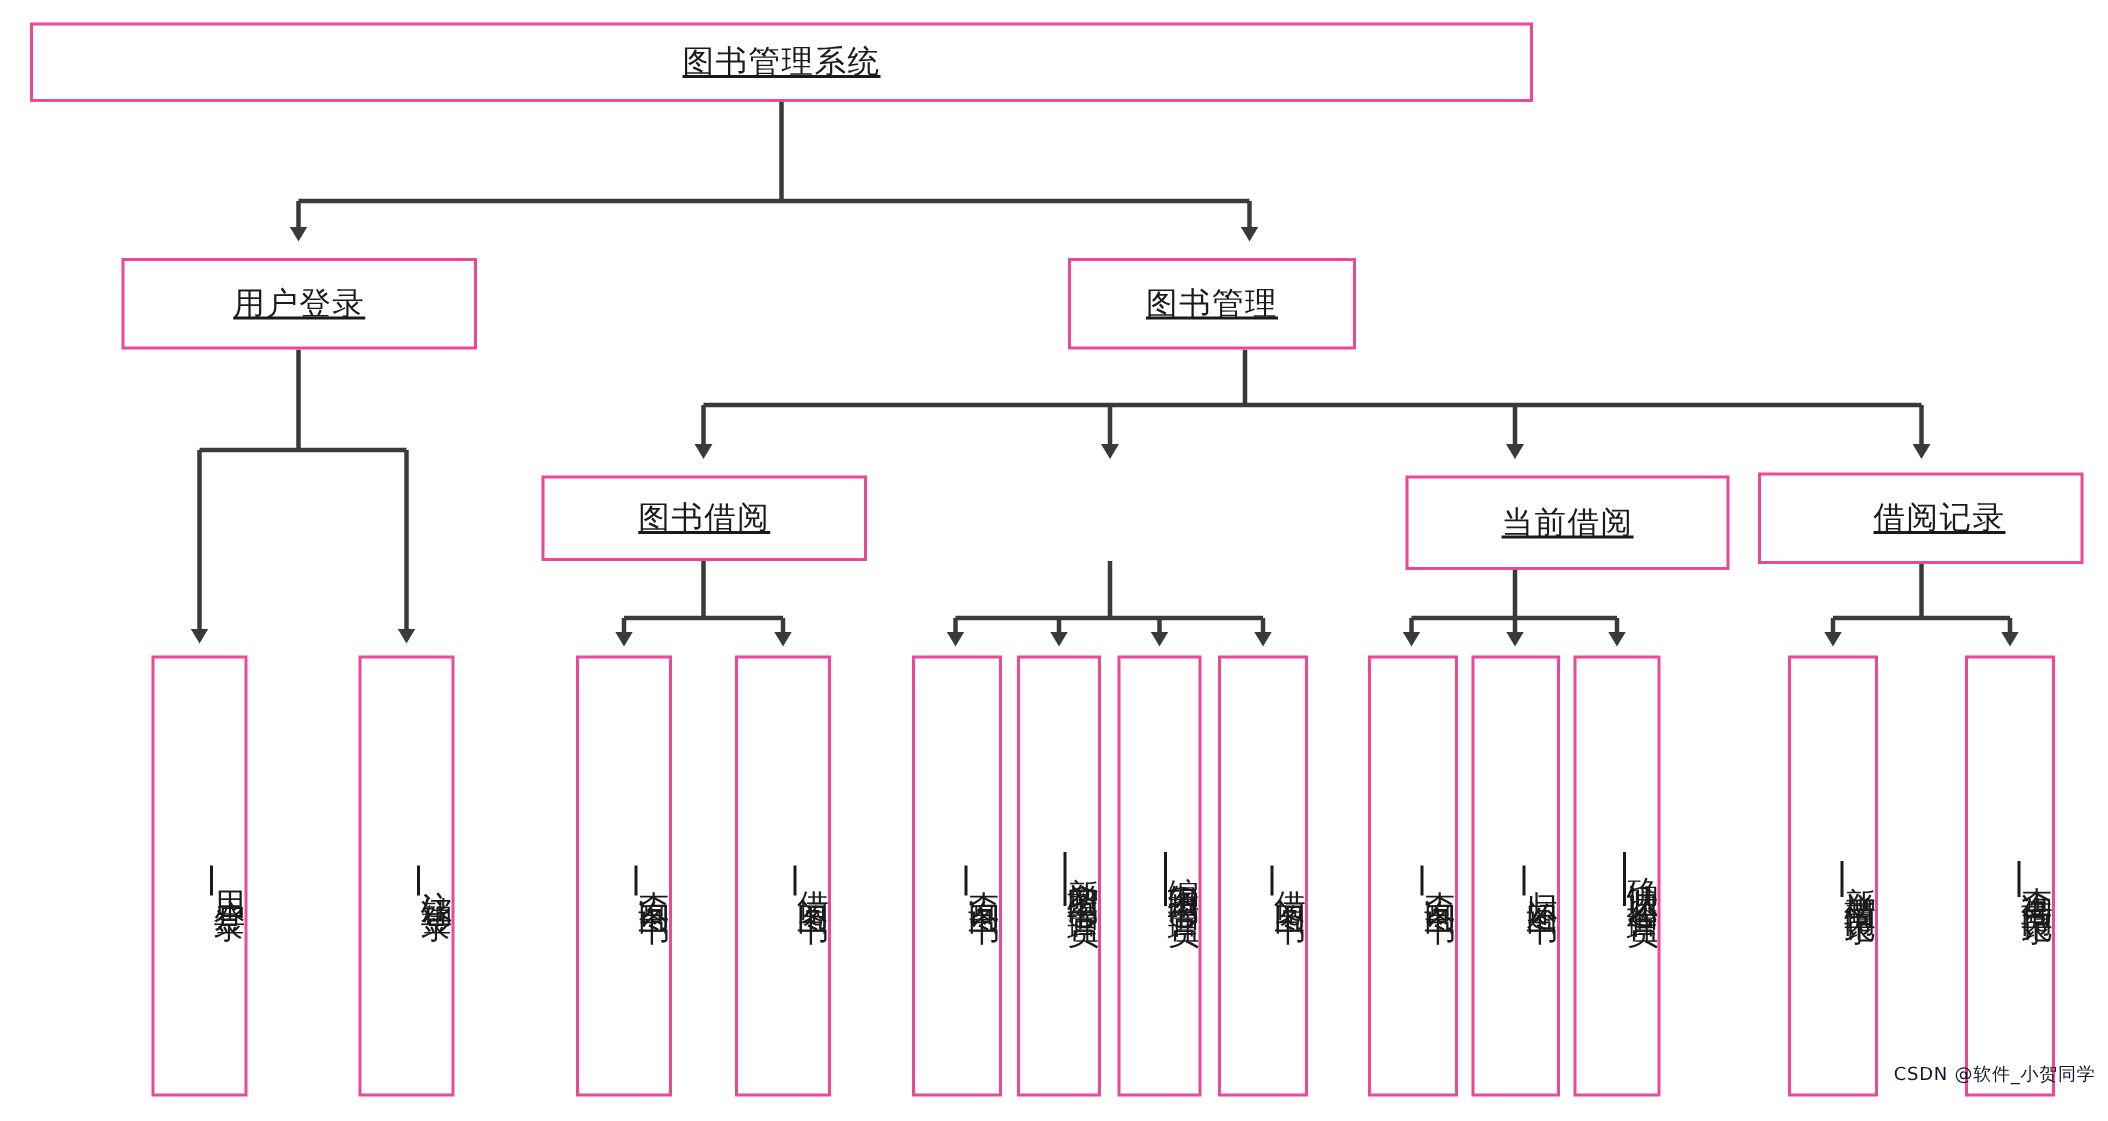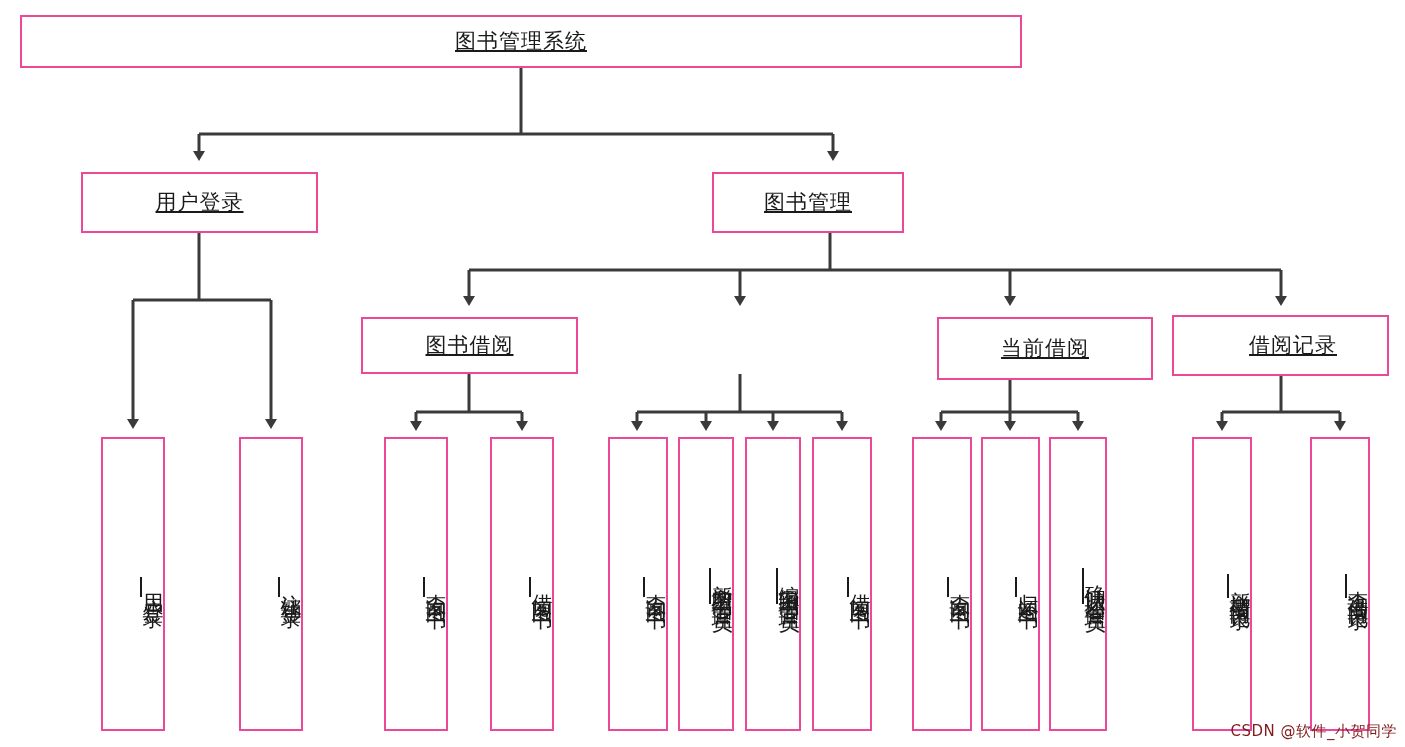--- a/index.html
+++ b/index.html
@@ -57,23 +57,23 @@
     padding-top: 4px;
   }
   .node.vert .vtext {
     writing-mode: vertical-rl;
     text-orientation: upright;
     display: block;
   }
   #watermark {
     position: absolute;
     right: 8px;
-    bottom: 6px;
-    font-size: 15px;
-    color: #7f1d1d;
+    bottom: 22px;
+    font-size: 12px;
+    color: #0f172a;
     letter-spacing: 0.5px;
     white-space: nowrap;
     pointer-events: none;
   }
 </style>
 </head>
 <body>
 
 <div id="canvas">
 

